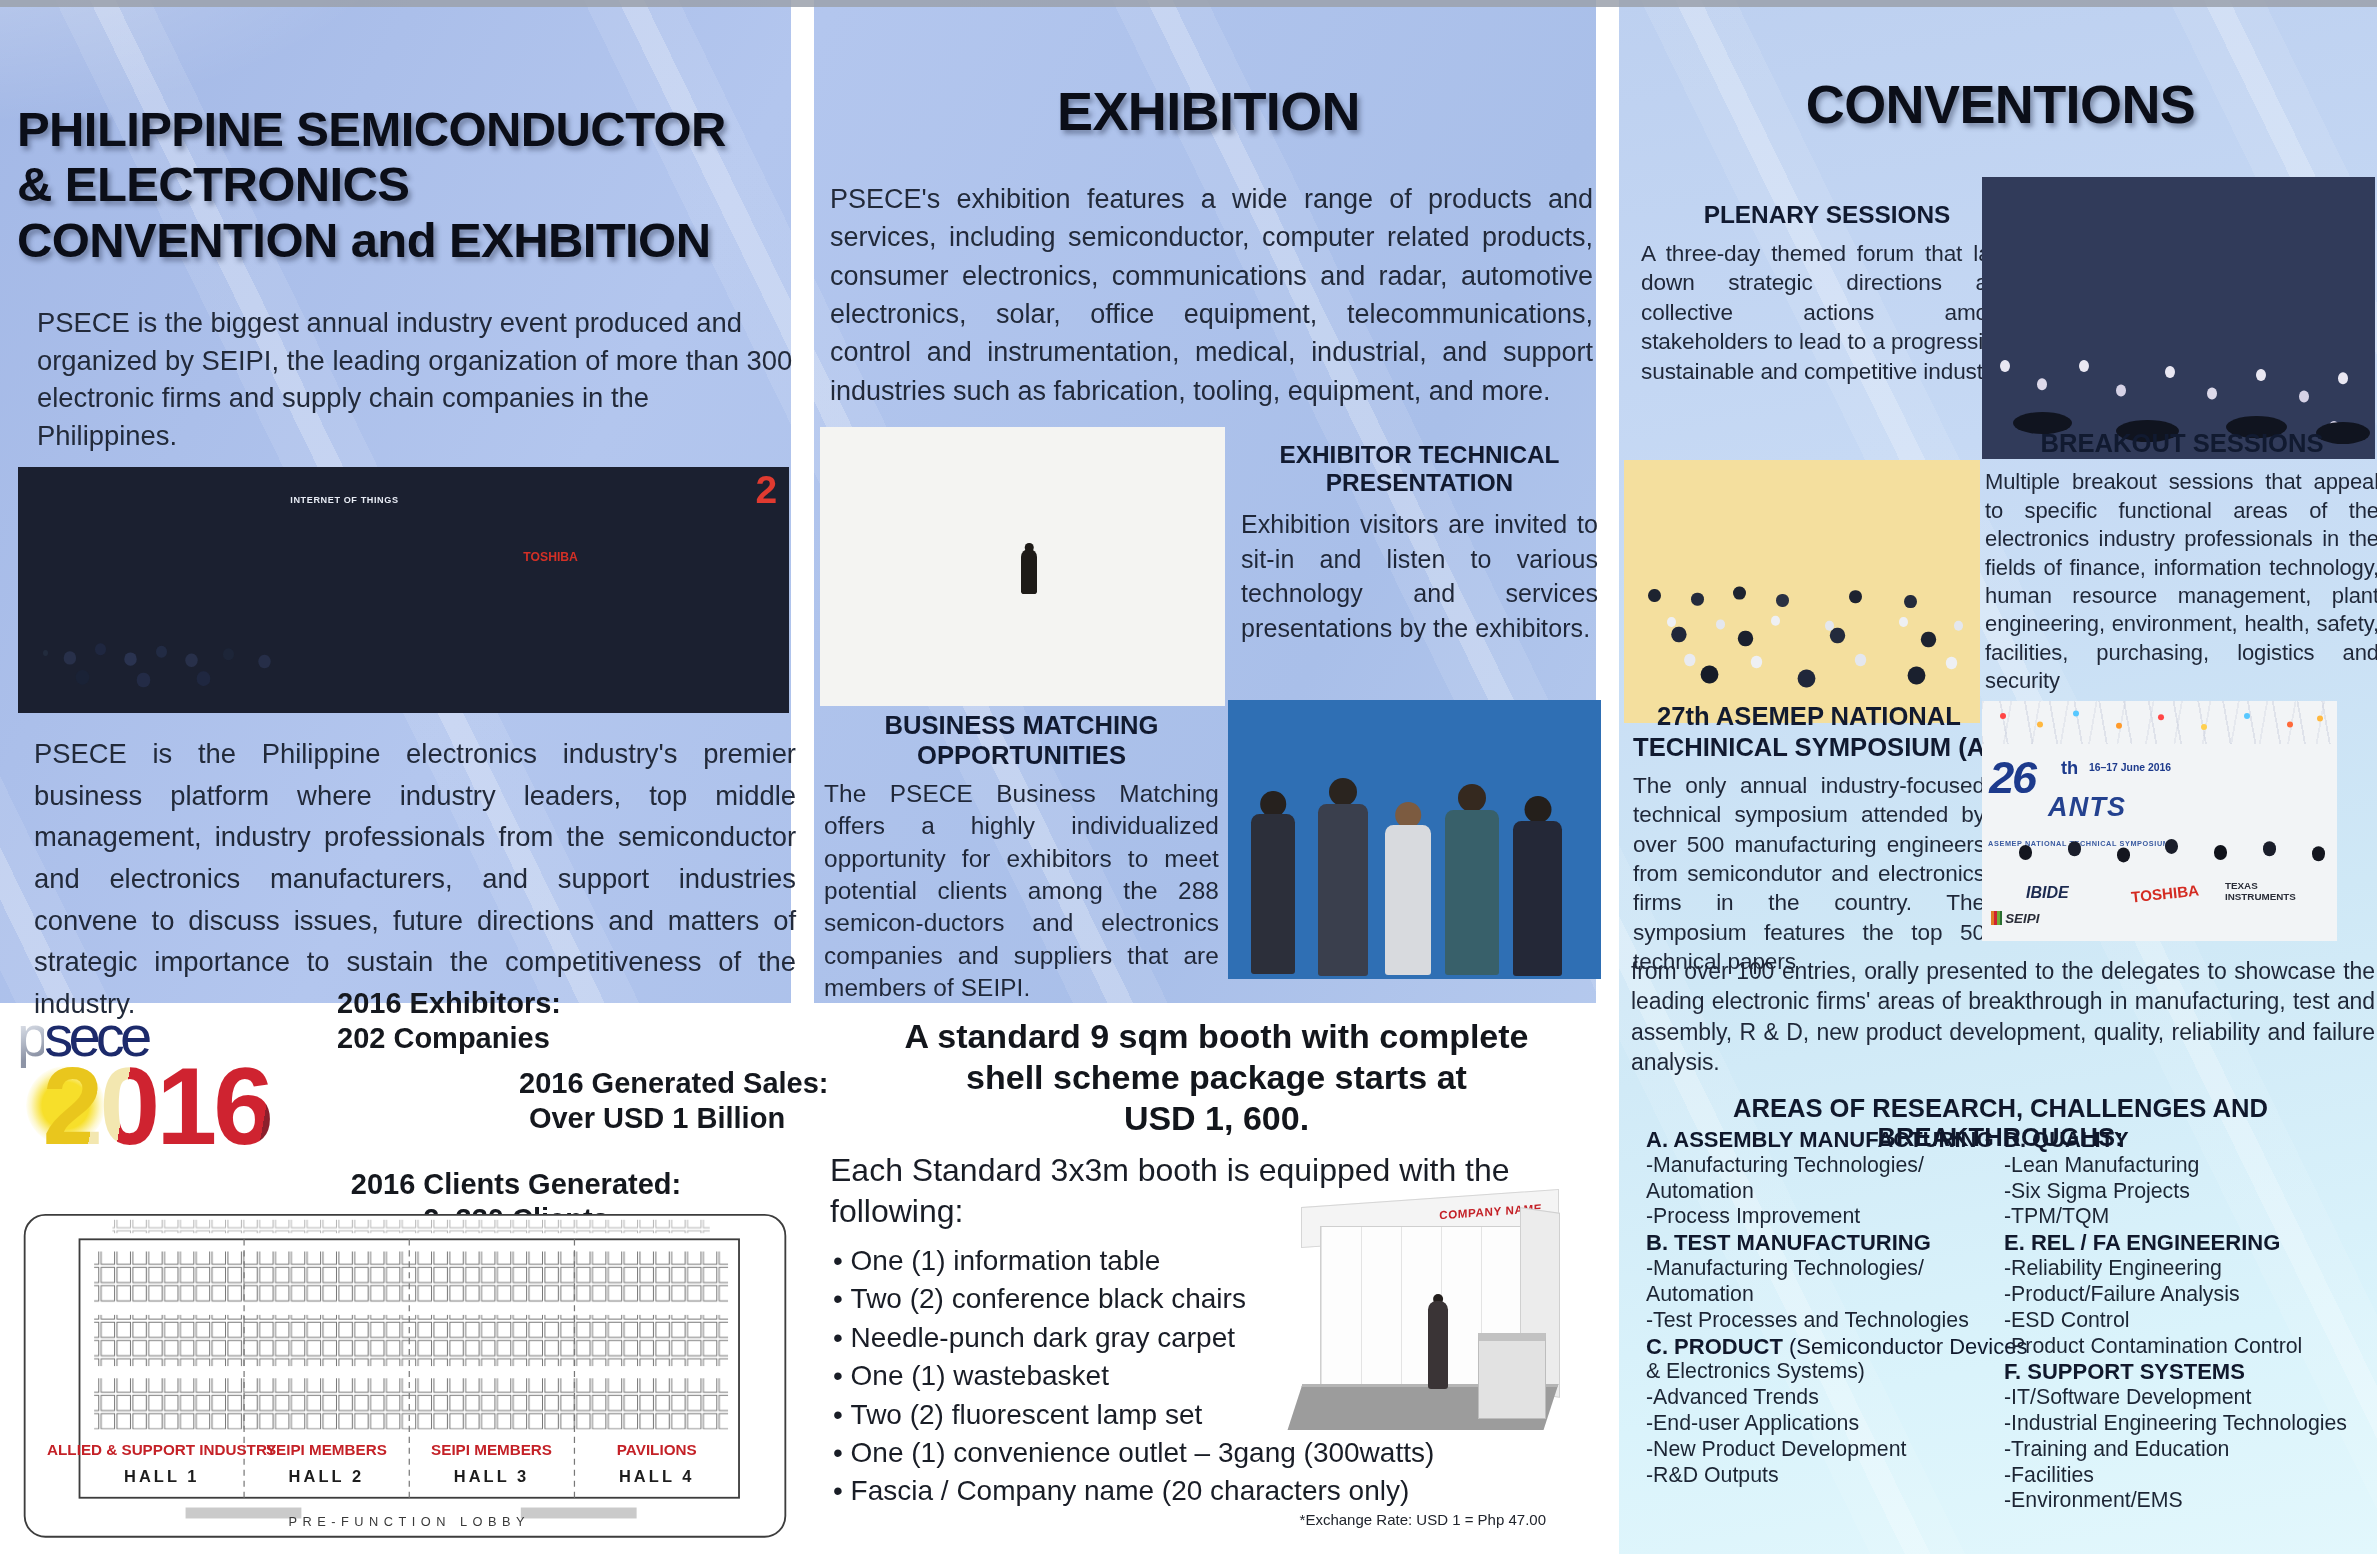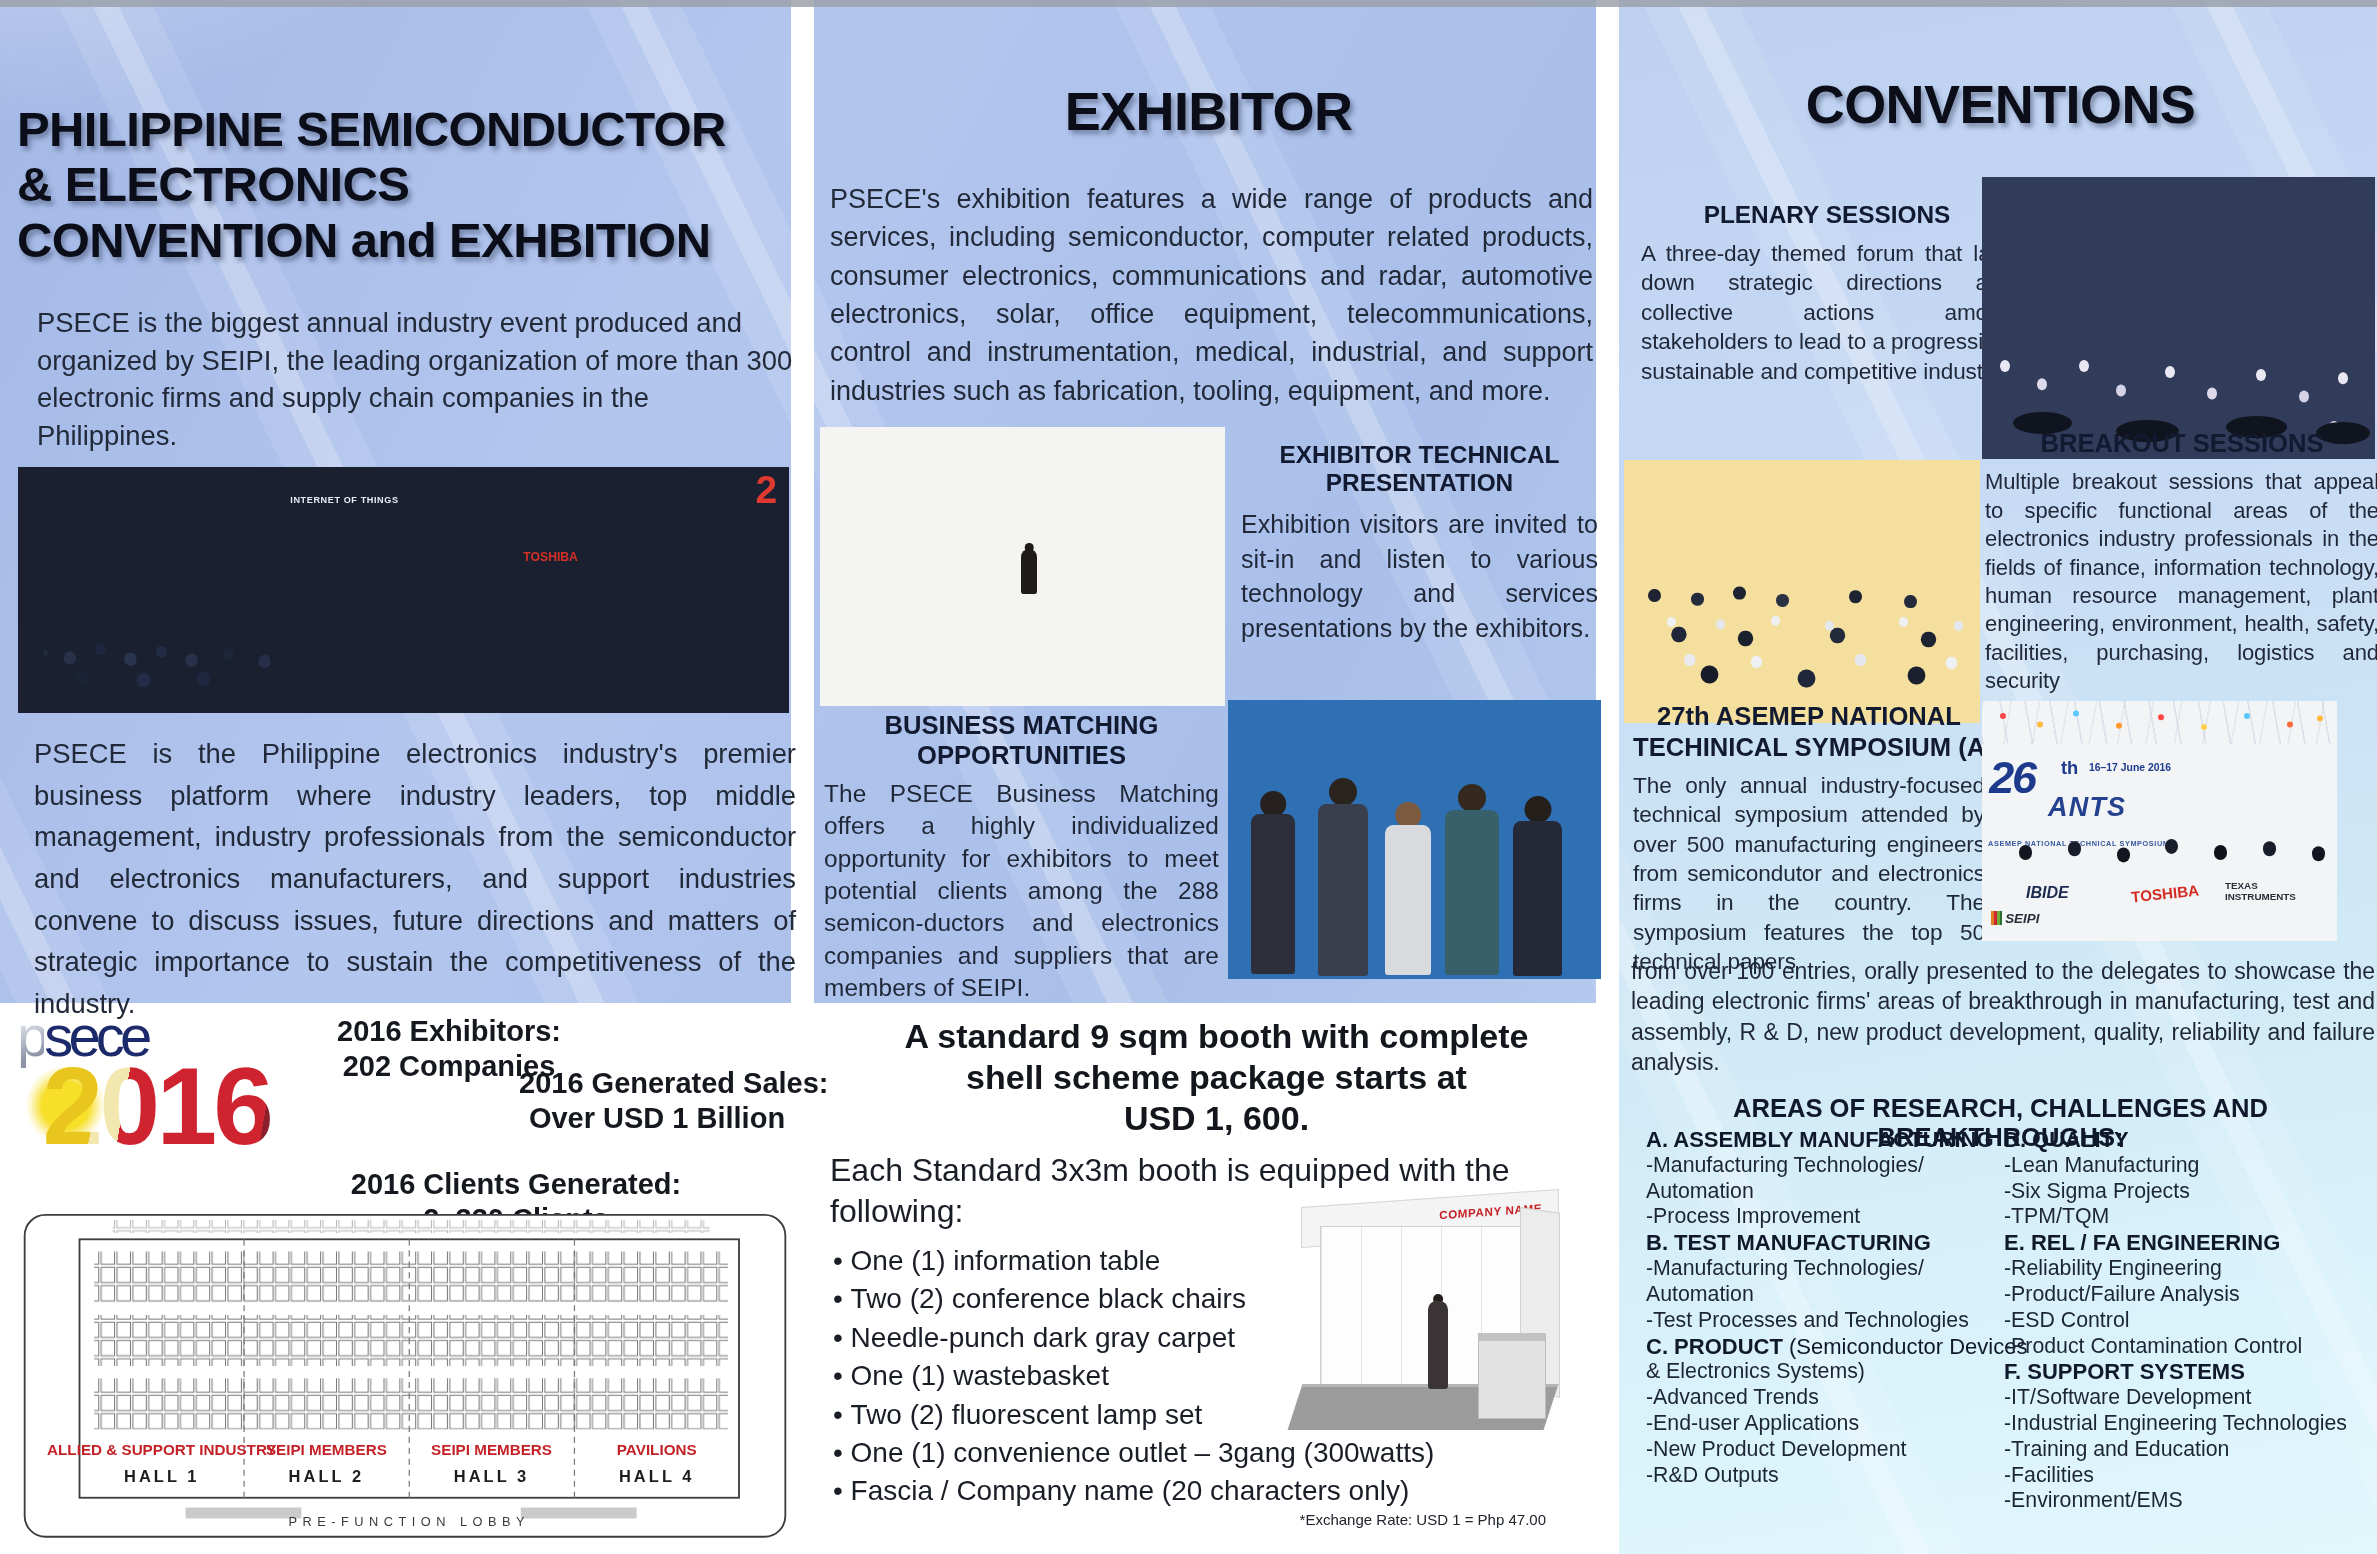--- a/index.html
+++ b/index.html
@@ -36,21 +36,21 @@
       background:radial-gradient(circle,#f7df2a 0 42%,rgba(247,223,42,.25) 62%,transparent 72%)}
   .logo-word{position:relative;font-size:58px;font-weight:400;letter-spacing:-4.9px}
   .logo-first{color:transparent;background:linear-gradient(160deg,#f4f5f8 15%,#c3c9d5 45%,#8d94a6 80%);
       -webkit-background-clip:text;background-clip:text}
   .logo-rest{color:#1c2a6b}
   .logo-year{position:relative;display:block;font-size:109px;font-weight:700;letter-spacing:-3.7px;
       line-height:.82;padding-left:25.6px;color:transparent;
       background:linear-gradient(100deg,#e9c61d 0 24%,#f3e7b0 24% 32%,#cf2330 32% 72%,#8c1f2c 72% 86%,#20306e 86%);
       -webkit-background-clip:text;background-clip:text}
   .stat{position:absolute;z-index:2;font-size:29px;font-weight:700;color:#15181e;line-height:1.22;white-space:nowrap}
-  #stat1{left:337px;top:1014px;text-align:center}
+  #stat1{left:337px;top:986px;text-align:left}
   #stat2{left:519px;top:1066px;width:276px;text-align:center}
   #stat3{left:316px;top:1167px;width:400px;text-align:center}
   #floorplan{left:21px;top:1211px;width:768px;height:337px}
   .fp-zone{font:700 25px "Liberation Sans",sans-serif;fill:#c42127;text-anchor:middle}
   .fp-hall{font:700 27px "Liberation Sans",sans-serif;fill:#1d1d1d;letter-spacing:5px;text-anchor:middle}
   .fp-lobby{font:400 21px "Liberation Sans",sans-serif;fill:#3a3a3a;letter-spacing:9px;text-anchor:middle}
   
   #mp-title{left:820px;top:80px;width:777px}
   #mp-intro{left:830px;top:180px;width:763px;font-size:27px;line-height:1.42;text-align:justify}
   #mp-etp{left:1241px;top:441px;width:357px}
@@ -269,21 +269,21 @@
   <text class="fp-zone" x="1043" y="400">PAVILIONS</text>
   <text class="fp-hall" x="231" y="444">HALL 1</text>
   <text class="fp-hall" x="501" y="444">HALL 2</text>
   <text class="fp-hall" x="772" y="444">HALL 3</text>
   <text class="fp-hall" x="1043" y="444">HALL 4</text>
   <rect x="270" y="486" width="190" height="18" fill="#8a8a8a" opacity=".45"></rect>
   <rect x="820" y="486" width="190" height="18" fill="#8a8a8a" opacity=".45"></rect>
   <text class="fp-lobby" x="637" y="516">PRE-FUNCTION LOBBY</text>
 </svg>
 
-<div class="c big-title" id="mp-title">EXHIBITOR</div>
+<div class="c big-title" id="mp-title">EXHIBITION</div>
 <div class="c" id="mp-intro">PSECE's exhibition features a wide range of products and services, including semiconductor, computer related products, consumer electronics, communications and radar, automotive electronics, solar, office equipment, telecommunications, control and instrumentation, medical, industrial, and support industries such as fabrication, tooling, equipment, and more.</div>
 
 <div class="photo" id="photo-presentation">
   <div class="person" style="--hd:8.5px;--suit:#1e1b18;--head:#1e1b18;left:201px;top:116px;width:16px;height:51px"></div>
 </div>
 
 <div class="c" id="mp-etp">
   <div class="sec-h">EXHIBITOR TECHNICAL PRESENTATION</div>
   <div class="sec-b">Exhibition visitors are invited to sit-in and listen to various technology and services presentations by the exhibitors.</div>
 </div>

